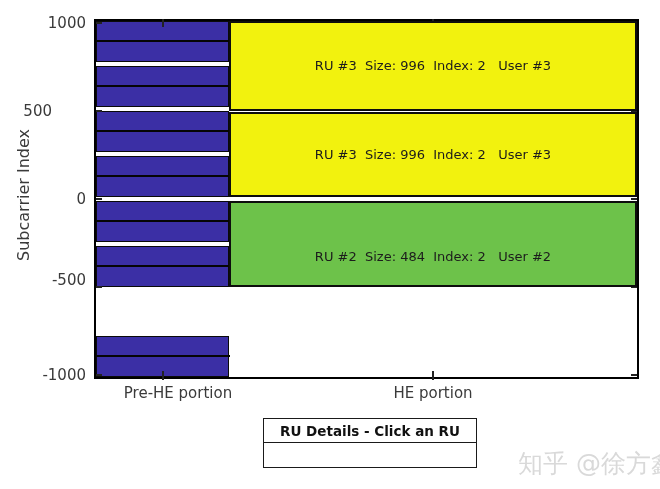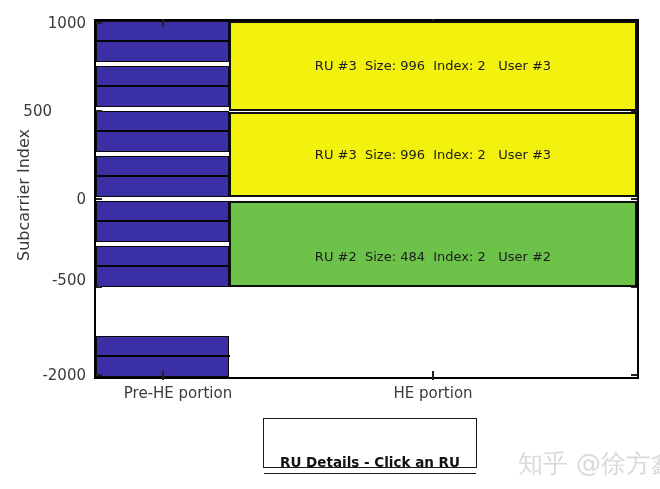--- a/index.html
+++ b/index.html
@@ -52,21 +52,20 @@
   .ru-details-header {
     height: 24px;
     line-height: 24px;
     border-bottom: 1.5px solid #1a1a1a;
     box-sizing: border-box;
     text-align: center;
     font-weight: bold;
     font-size: 13.5px;
     color: #111111;
     white-space: nowrap;
-    margin-top: 31px;
   }
   .ru-details-body {
     height: 23px;
     background: #ffffff;
   }
   .watermark {
     position: absolute;
     left: 518px; top: 447px;
     font-size: 25px;
     color: #d9d9d9;
@@ -81,21 +80,21 @@
 </head>
 <body>
 
 <div class="ylabel">Subcarrier Index</div>
 
 <div id="ytick-labels">
     <div class="ytick-label" style="right: 574px; top: 14.4576px;">1000</div>
     <div class="ytick-label" style="right: 608px; top: 102.229px;">500</div>
     <div class="ytick-label" style="right: 574px; top: 190px;">0</div>
     <div class="ytick-label" style="right: 574px; top: 271px;">-500</div>
-    <div class="ytick-label" style="right: 574px; top: 365.542px;">-2000</div>
+    <div class="ytick-label" style="right: 574px; top: 365.542px;">-1000</div>
   </div>
 
 <div class="plot" id="plot">
     <div style="position: absolute; left: 0px; width: 133px; top: 0px; height: 41.428px; background: rgb(59, 47, 165); border: 1.5px solid rgb(10, 10, 10); box-sizing: border-box; z-index: 1;">
       <div style="position: absolute; left: -1.5px; right: -1.5px; top: 18.214px; height: 2px; background: rgb(5, 5, 5);"></div>
     </div>
     <div style="position: absolute; left: 0px; width: 133px; top: 44.9389px; height: 41.428px; background: rgb(59, 47, 165); border: 1.5px solid rgb(10, 10, 10); box-sizing: border-box; z-index: 1;">
       <div style="position: absolute; left: -1.5px; right: -1.5px; top: 18.214px; height: 2px; background: rgb(5, 5, 5);"></div>
     </div>
     <div style="position: absolute; left: 0px; width: 133px; top: 89.8777px; height: 41.428px; background: rgb(59, 47, 165); border: 1.5px solid rgb(10, 10, 10); box-sizing: border-box; z-index: 1;">

